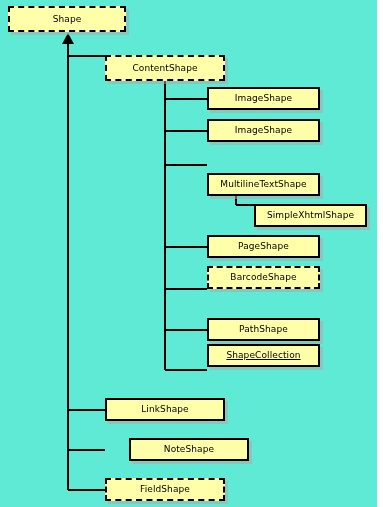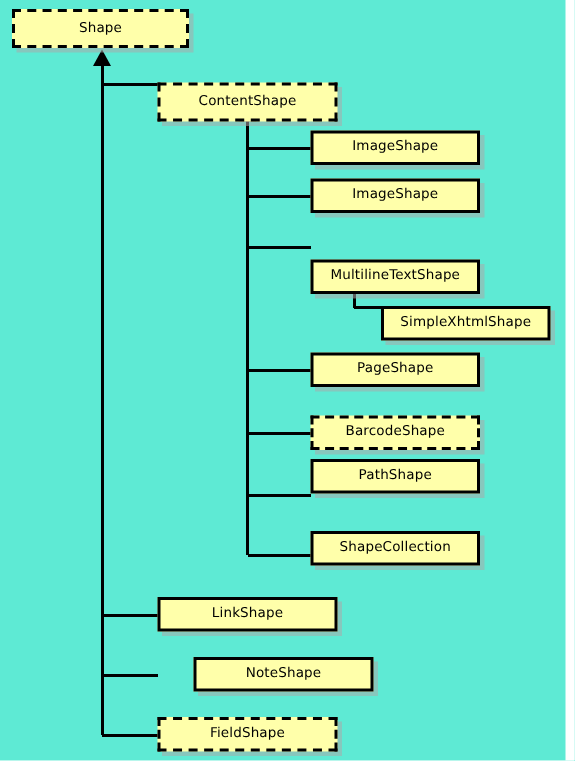--- a/index.html
+++ b/index.html
@@ -87,27 +87,27 @@
       </div>
       <div class="node concrete" style="left: 207px; top: 153px; width: 113px; height: 23px; margin-top: 20px;">
         <span class="node-label">MultilineTextShape</span>
       </div>
       <div class="node concrete" style="left: 254px; top: 193px; width: 113px; height: 23px; margin-top: 11px;">
         <span class="node-label">SimpleXhtmlShape</span>
       </div>
       <div class="node concrete" style="left: 207px; top: 235px; width: 113px; height: 23px;">
         <span class="node-label">PageShape</span>
       </div>
-      <div class="node abstract" style="left: 207px; top: 277px; width: 113px; height: 23px; align-items: center;">
+      <div class="node abstract" style="left: 207px; top: 266px; width: 113px; height: 23px; align-items: center;">
         <span class="node-label">BarcodeShape</span>
       </div>
-      <div class="node concrete" style="left: 207px; top: 306px; width: 113px; height: 23px;">
+      <div class="node concrete" style="left: 207px; top: 318px; width: 113px; height: 23px;">
         <span class="node-label">PathShape</span>
       </div>
-      <div class="node concrete" style="left: 207px; top: 354px; width: 113px; height: 23px;">
+      <div class="node concrete" style="left: 207px; top: 344px; width: 113px; height: 23px; text-decoration: underline;">
         <span class="node-label">ShapeCollection</span>
       </div>
       <div class="node concrete" style="left: 105px; top: 398px; width: 120px; height: 23px;">
         <span class="node-label">LinkShape</span>
       </div>
       <div class="node concrete" style="left: 105px; top: 438px; width: 120px; height: 23px; margin-left: 24px;">
         <span class="node-label">NoteShape</span>
       </div>
       <div class="node abstract" style="left: 105px; top: 478px; width: 120px; height: 23px; align-items: center;">
         <span class="node-label">FieldShape</span>

